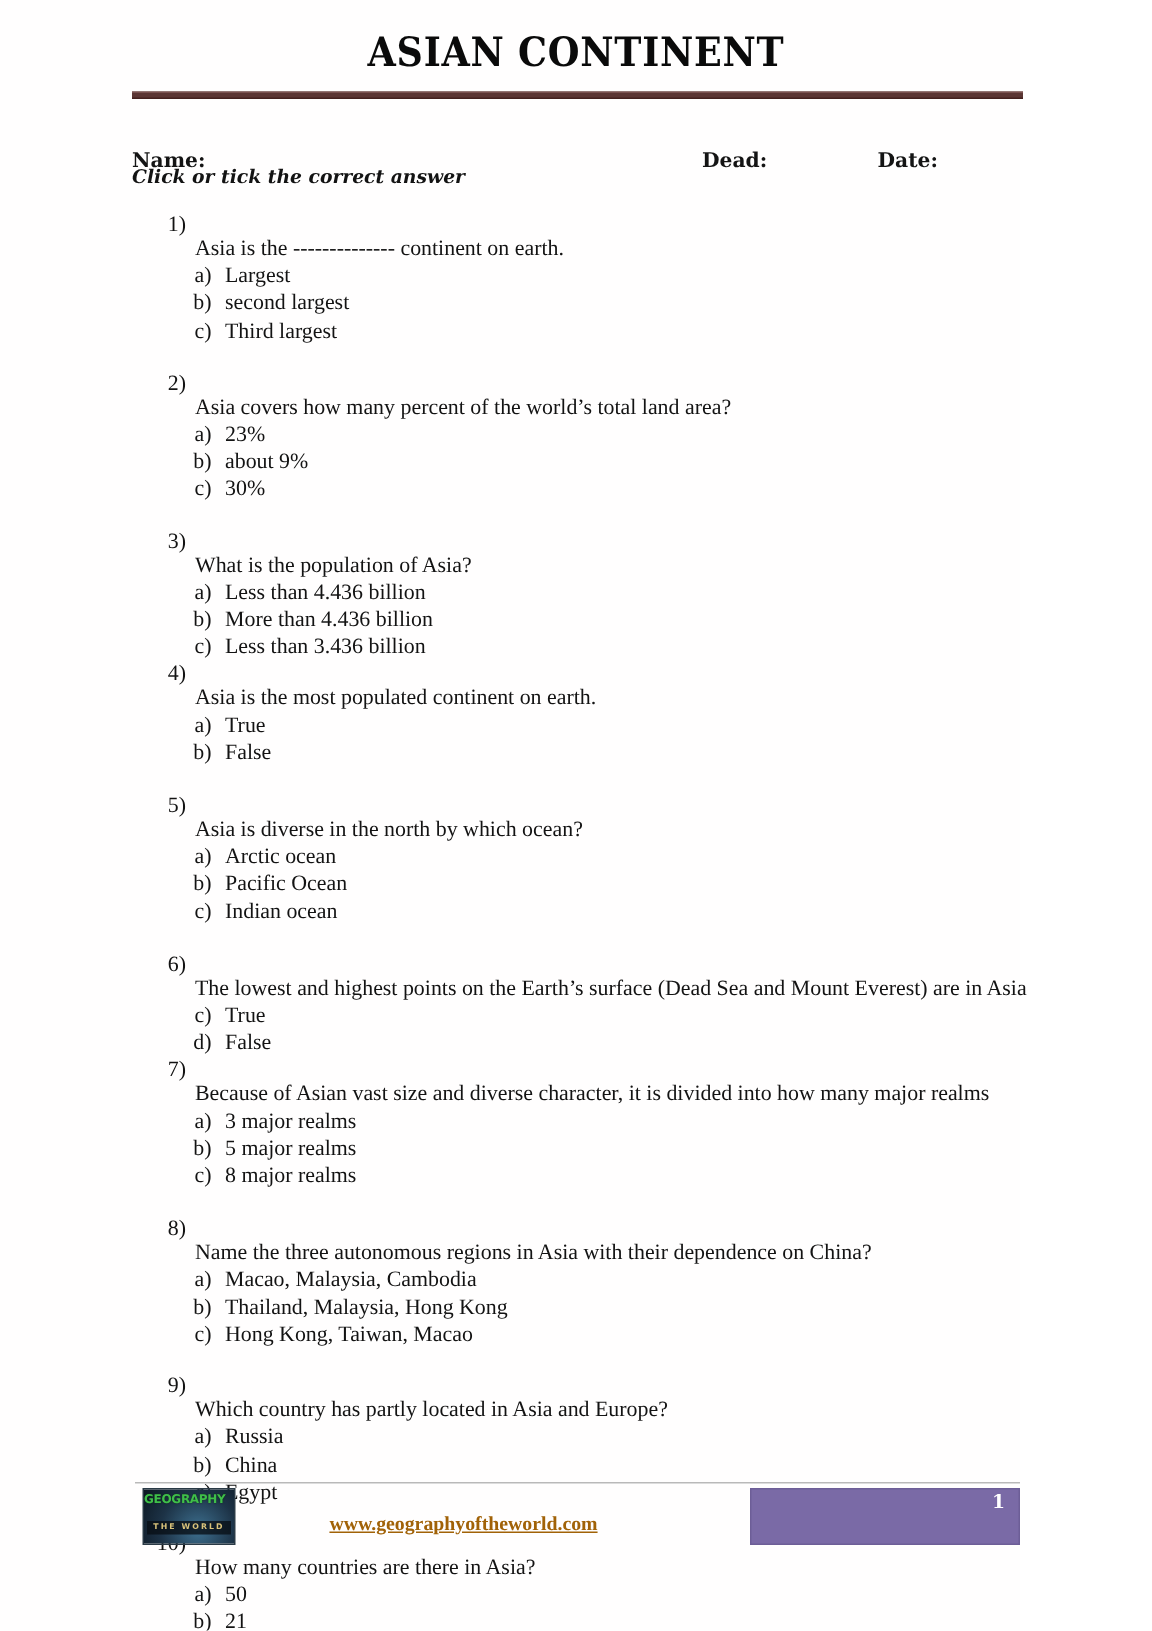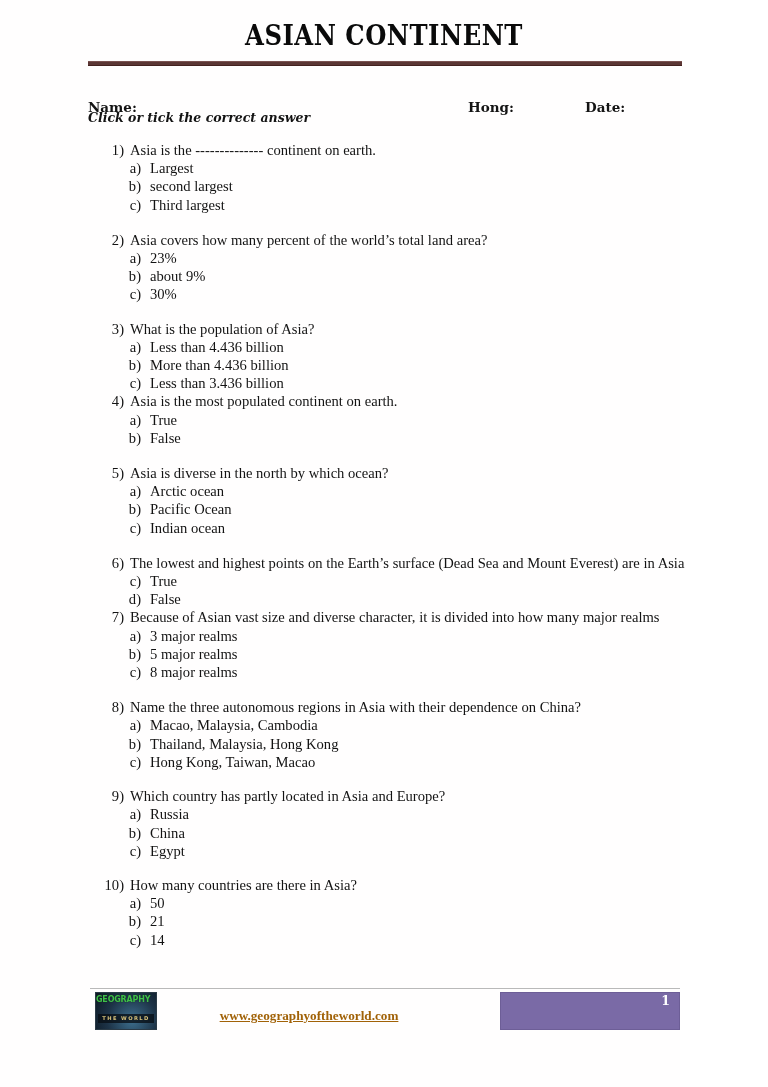--- a/index.html
+++ b/index.html
@@ -112,20 +112,21 @@
     width: 26px;
     min-width: 26px;
     text-align: right;
     padding-right: 6px;
     box-sizing: border-box;
     white-space: nowrap;
   }
   .q-text {
     flex: 1 1 auto;
     padding-right: 70px;
+    margin-top: 16px;
   }
 
   .options {
     margin: 0;
     padding: 0;
     list-style: none;
   }
   .opt {
     display: flex;
     align-items: flex-start;
@@ -251,21 +252,21 @@
 <body>
 
 <div class="page">
 
   <div class="doc-title">ASIAN CONTINENT</div>
 
   <div class="title-rule"></div>
 
   <div class="meta-row">
     <span class="lbl meta-name">Name:</span>
-    <span class="lbl meta-class">Hong:</span>
+    <span class="lbl meta-class">Dead:</span>
     <span class="lbl meta-date">Date:</span>
   </div>
 
   <div class="instruction">Click or tick the correct answer</div>
 
   <div class="quiz">
     <div class="quiz-inner" id="quiz-inner">
         <div class="question">
           <div class="q-line">
             <span class="q-num">1)</span>

